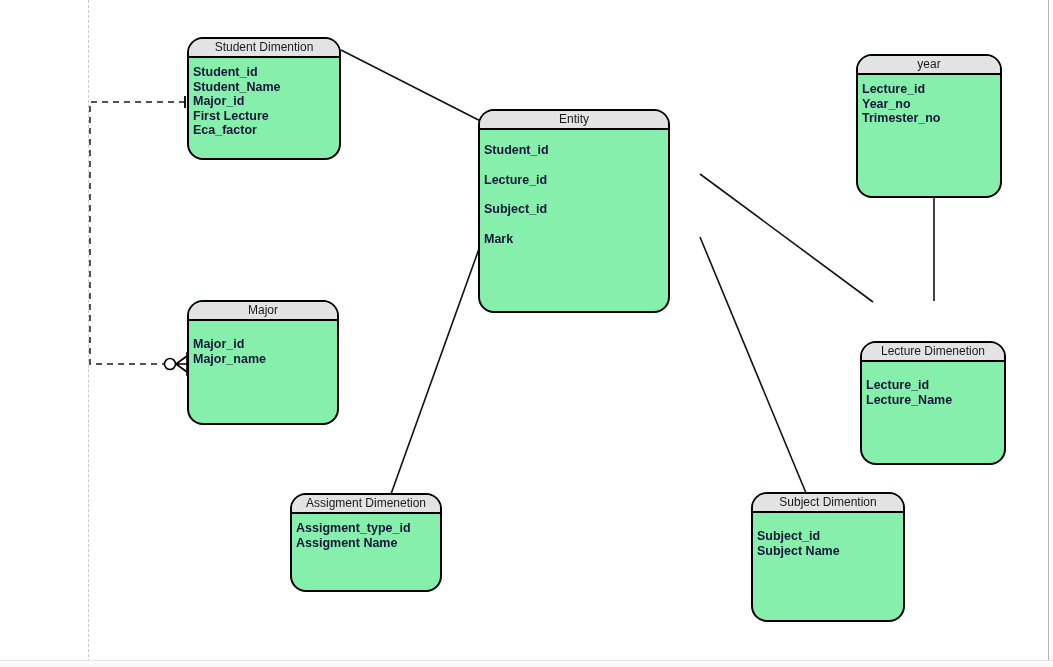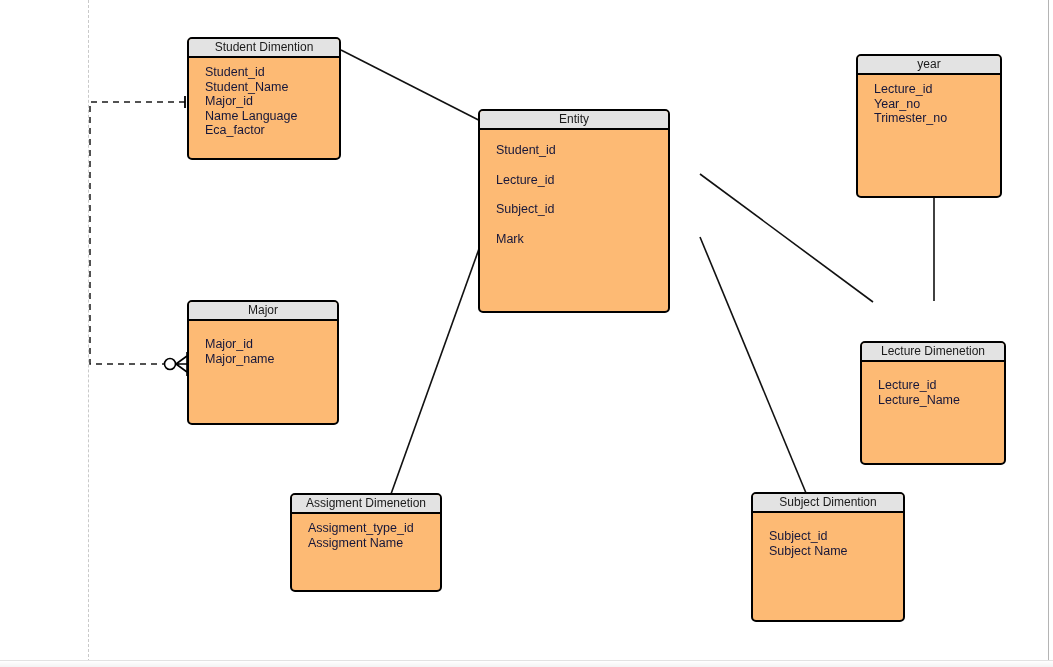--- a/index.html
+++ b/index.html
@@ -53,38 +53,39 @@
     position: absolute;
     left: 0;
     top: 0;
     width: 1053px;
     height: 667px;
   }
   
   .ent {
     position: absolute;
     box-sizing: border-box;
-    background: #fdba74;
+    background: #86efac;
     border: 2px solid #000000;
-    border-radius: 5px;
+    border-radius: 16px;
     overflow: hidden;
   }
   .ent-title {
     height: 17px;
     line-height: 16px;
     text-align: center;
     font-size: 12px;
     color: #1a1a1a;
     border-bottom: 2px solid #000000;
     background: #e3e3e3;
     white-space: nowrap;
     overflow: hidden;
   }
   .ent-body {
-    padding: 7px 0 0 16px;
+    padding: 7px 0 0 4px;
+    font-weight: bold;
   }
   .attr {
     font-size: 12.5px;
     line-height: 14.6px;
     color: #15163a;
     white-space: nowrap;
   }
   .ent.wide-rows .ent-body { padding-top: 6px; }
   .ent.wide-rows .attr { line-height: 29.5px; }
   .ent.pad-top .ent-body { padding-top: 16px; }
@@ -121,21 +122,21 @@
       <line x1="187" y1="352" x2="187" y2="376" stroke="#000000" stroke-width="1.6"></line>
     </g>
   </svg>
 
   <div class="ent" style="left:187px; top:37px; width:154px; height:123px;">
     <div class="ent-title">Student Dimention</div>
     <div class="ent-body">
       <div class="attr">Student_id</div>
       <div class="attr">Student_Name</div>
       <div class="attr">Major_id</div>
-      <div class="attr">Name Language</div>
+      <div class="attr">First Lecture</div>
       <div class="attr">Eca_factor</div>
     </div>
   </div>
 
   <div class="ent wide-rows" style="left:478px; top:109px; width:192px; height:204px;">
     <div class="ent-title">Entity</div>
     <div class="ent-body">
       <div class="attr">Student_id</div>
       <div class="attr">Lecture_id</div>
       <div class="attr">Subject_id</div>

